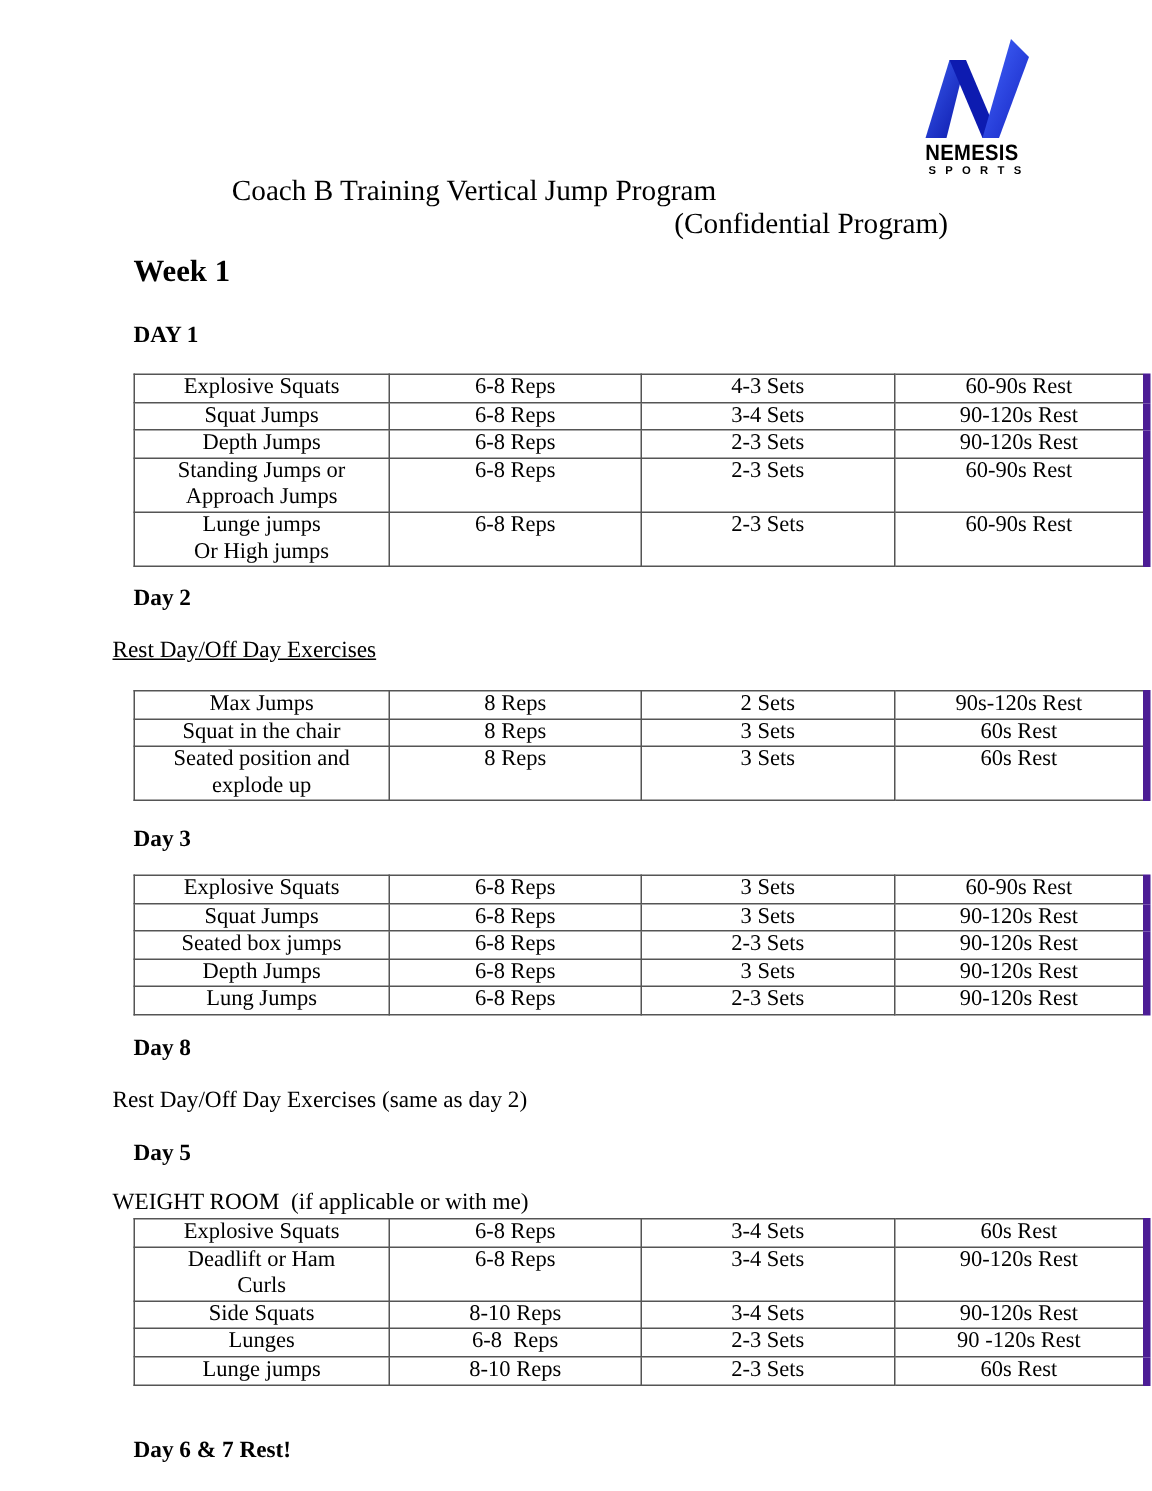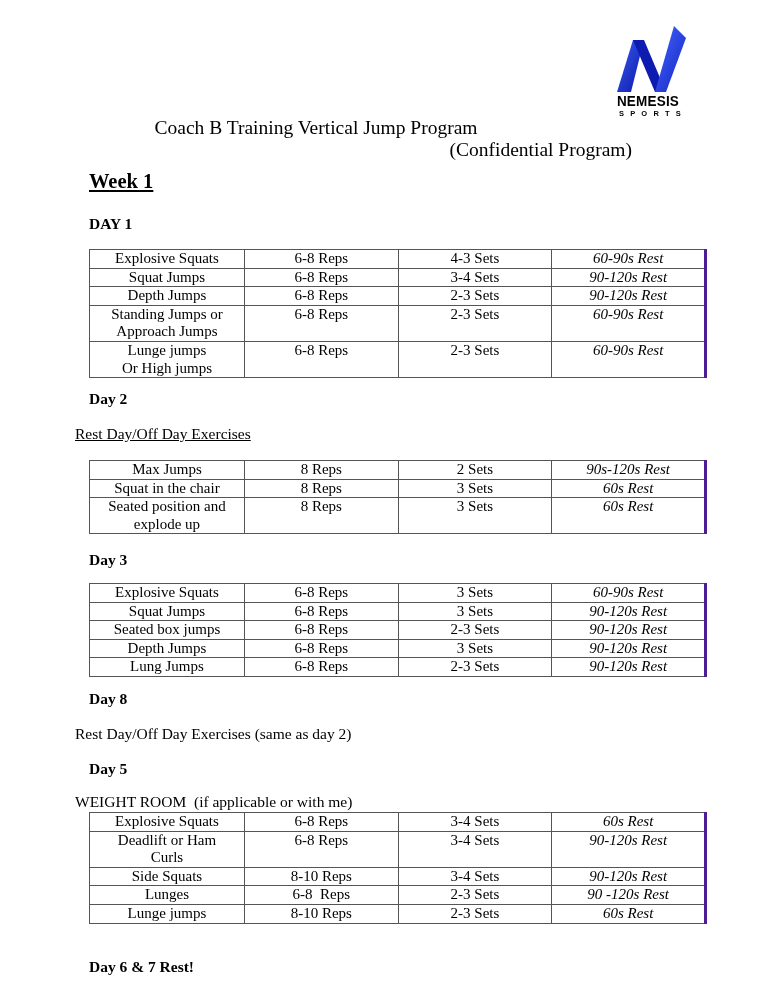--- a/index.html
+++ b/index.html
@@ -6,30 +6,30 @@
   body { width:768px; height:994px; position:relative; overflow:hidden;
          font-family:"Liberation Serif", "DejaVu Serif", serif; color:#000; }
   .abs { position:absolute; }
   .logo { left:600px; top:18px; width:96px; height:102px; }
   .logo svg { display:block; }
   .logo-word { position:absolute; left:0; width:96px; text-align:center;
                font-family:"Liberation Sans", "DejaVu Sans", sans-serif; font-weight:bold; color:#000; }
   .logo-nemesis { top:76px; font-size:13.5px; letter-spacing:0.2px; transform:scaleY(1.1); }
   .logo-sports { top:91px; font-size:7.5px; letter-spacing:6.2px; padding-left:5px; }
   .title { left:0; width:632px; text-align:center; font-size:19.5px; line-height:22px; }
-  .week { left:89px; top:170px; font-size:20.5px; font-weight:bold; text-decoration:underline; }
+  .week { left:89px; top:170px; font-size:20.5px; font-weight:bold; }
   .day { left:89px; font-size:15.5px; font-weight:bold;text-align:center; }
   .para { left:75px; font-size:15.5px; }
   .underline { text-decoration:underline; }
-  table.tbl { position:absolute; left:89px; width:618px; border-collapse:collapse; table-layout:fixed; }
+  table.tbl { position:absolute; left:89px; width:678px; border-collapse:collapse; table-layout:fixed; }
   table.tbl td { border:1px solid #555; font-size:15px; line-height:17.6px; text-align:center;
                  vertical-align:top; padding:0 2px; }
   table.tbl col.c1 { width:122px; } table.tbl col.c2 { width:121px; }
   table.tbl col.c3 { width:121px; } table.tbl col.c4 { width:121px; }
-  .tbl td.c4 { border-right:3px solid #4c1d95;font-style:italic; }
+  .tbl td.c4 { border-right:5px solid #4c1d95; }
   .ex-cell { padding:0 6px; }
 </style>
 </head>
 <body>
 
 <div class="abs logo">
   <svg width="96" height="76" viewBox="0 0 96 76">
     <defs>
       <linearGradient id="gA" x1="0" y1="0" x2="1" y2="1">
         <stop offset="0" stop-color="#3a5cf0"></stop>

